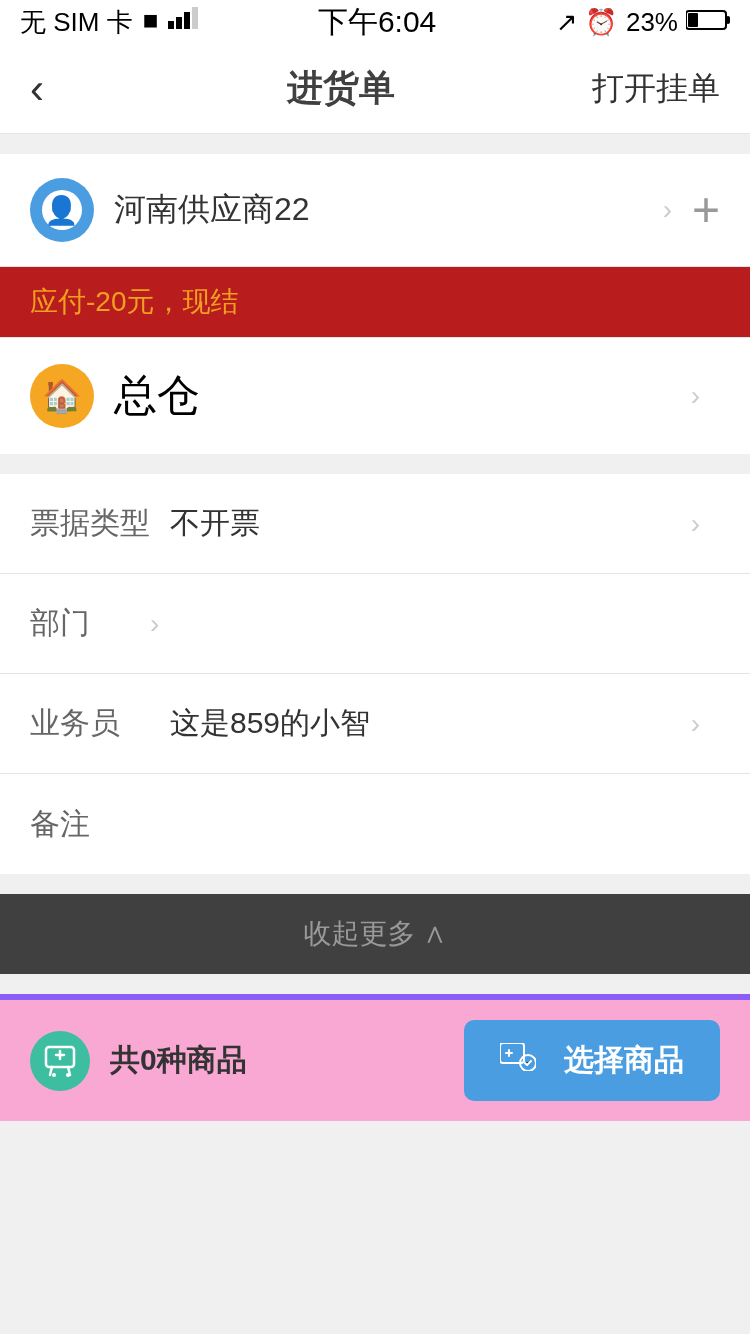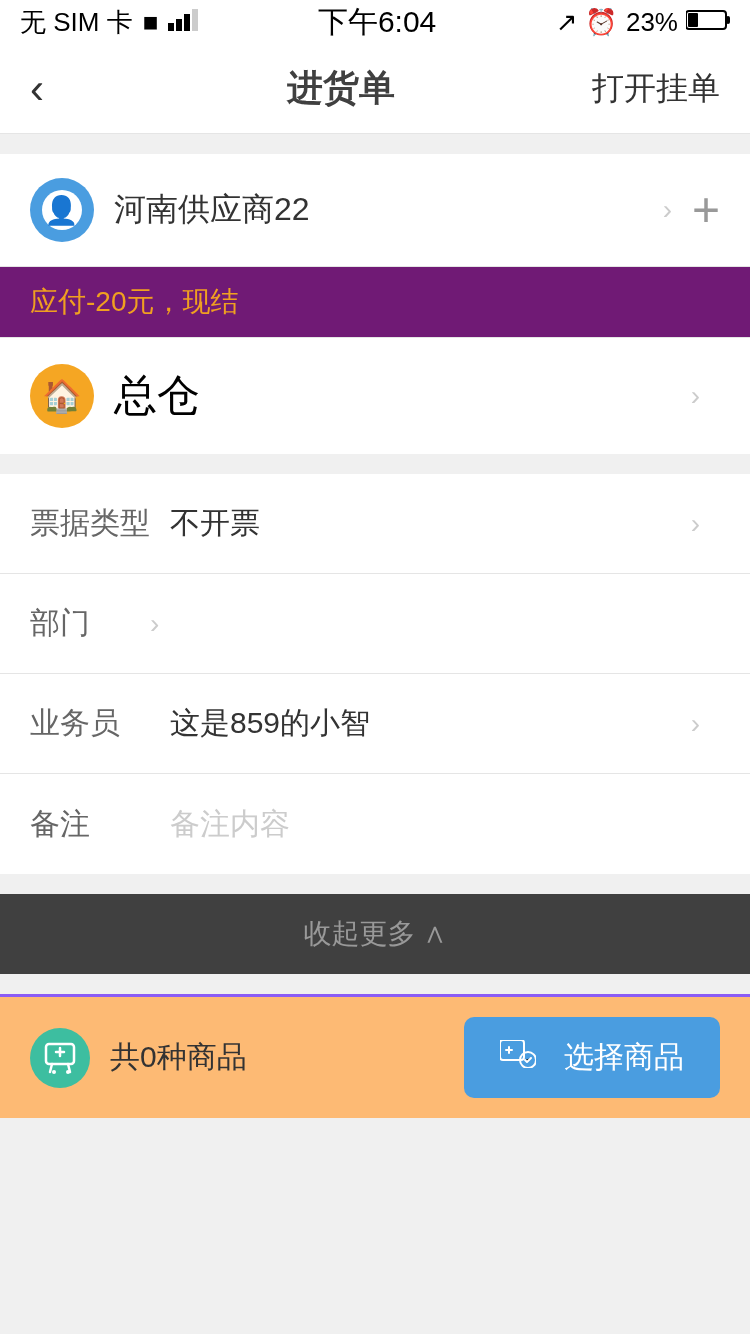--- a/index.html
+++ b/index.html
@@ -18,21 +18,21 @@
       width: 100%;
       height: 44px;
       background: #fff;
       display: flex;
       align-items: center;
       justify-content: space-between;
       padding: 0 20px;
       font-size: 26px;
       color: #000;
     }
-    .status-left { display: flex; align-items: center; gap: 10px; }
+    .status-left { display: flex; align-items: flex-start; gap: 10px; }
     .status-center { font-size: 30px; font-weight: 500; }
     .status-right { display: flex; align-items: center; gap: 8px; font-size: 26px; }
 
     
     .nav-bar {
       width: 100%;
       height: 90px;
       background: #fff;
       display: flex;
       align-items: center;
@@ -113,21 +113,21 @@
     }
     .add-btn {
       font-size: 48px;
       color: #999;
       line-height: 1;
       cursor: pointer;
     }
 
     
     .notice-bar {
-      background: #701a75;
+      background: #b91c1c;
       padding: 16px 30px;
       font-size: 28px;
       color: #f0a020;
     }
 
     
     .warehouse-row {
       display: flex;
       align-items: center;
       padding: 26px 30px;
@@ -194,26 +194,27 @@
       justify-content: center;
       height: 80px;
       font-size: 28px;
       color: #999;
       cursor: pointer;
       margin-top: 20px;
     }
 
     
     .bottom-bar {
-      background: #fdba74;
+      background: #f9a8d4;
       display: flex;
       align-items: center;
       padding: 20px 30px;
       margin-top: 20px;
-      border-top: 3px solid #8b5cf6;
+      border-top: 6px solid #8b5cf6;
+      font-weight: bold;
     }
     .product-icon-wrap {
       width: 60px;
       height: 60px;
       border-radius: 50%;
       background: #3dbea0;
       display: flex;
       align-items: center;
       justify-content: center;
       margin-right: 20px;
@@ -324,21 +325,20 @@
     </div>
 
     <div class="form-row">
       <span class="form-label">业务员</span>
       <span class="form-value">这是859的小智</span>
       <span class="chevron-right">›</span>
     </div>
 
     <div class="form-row">
       <span class="form-label">备注</span>
-      <span class="form-value placeholder">备注内容</span>
     </div>
 
   </div>
 
   <div class="collapse-row">
     <span>收起更多 ∧</span>
   </div>
 
   <div class="bottom-bar">
     <div class="product-icon-wrap">

